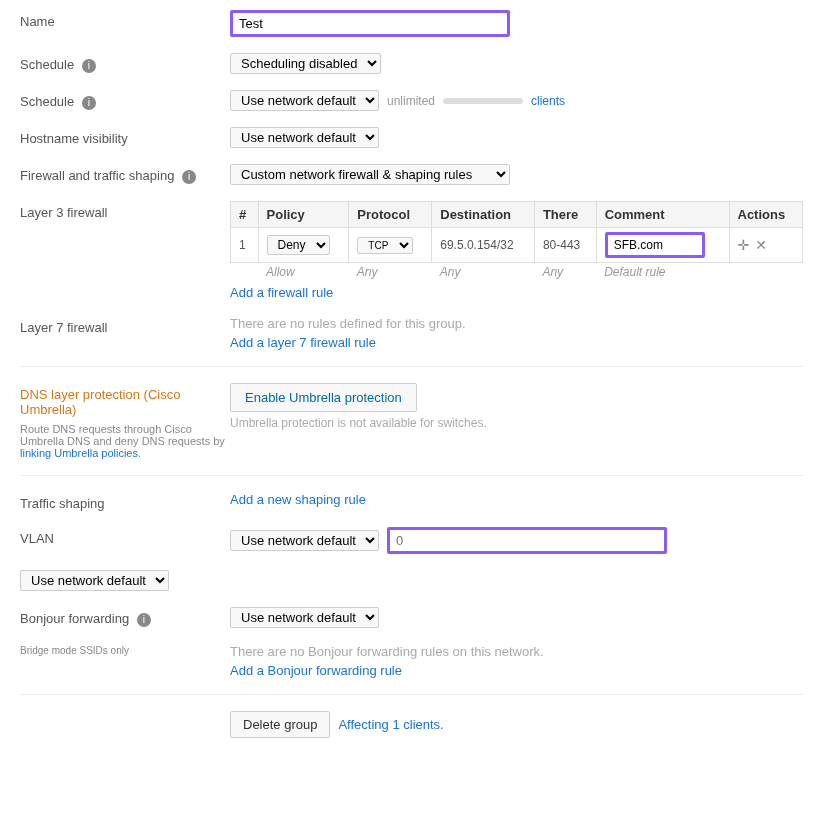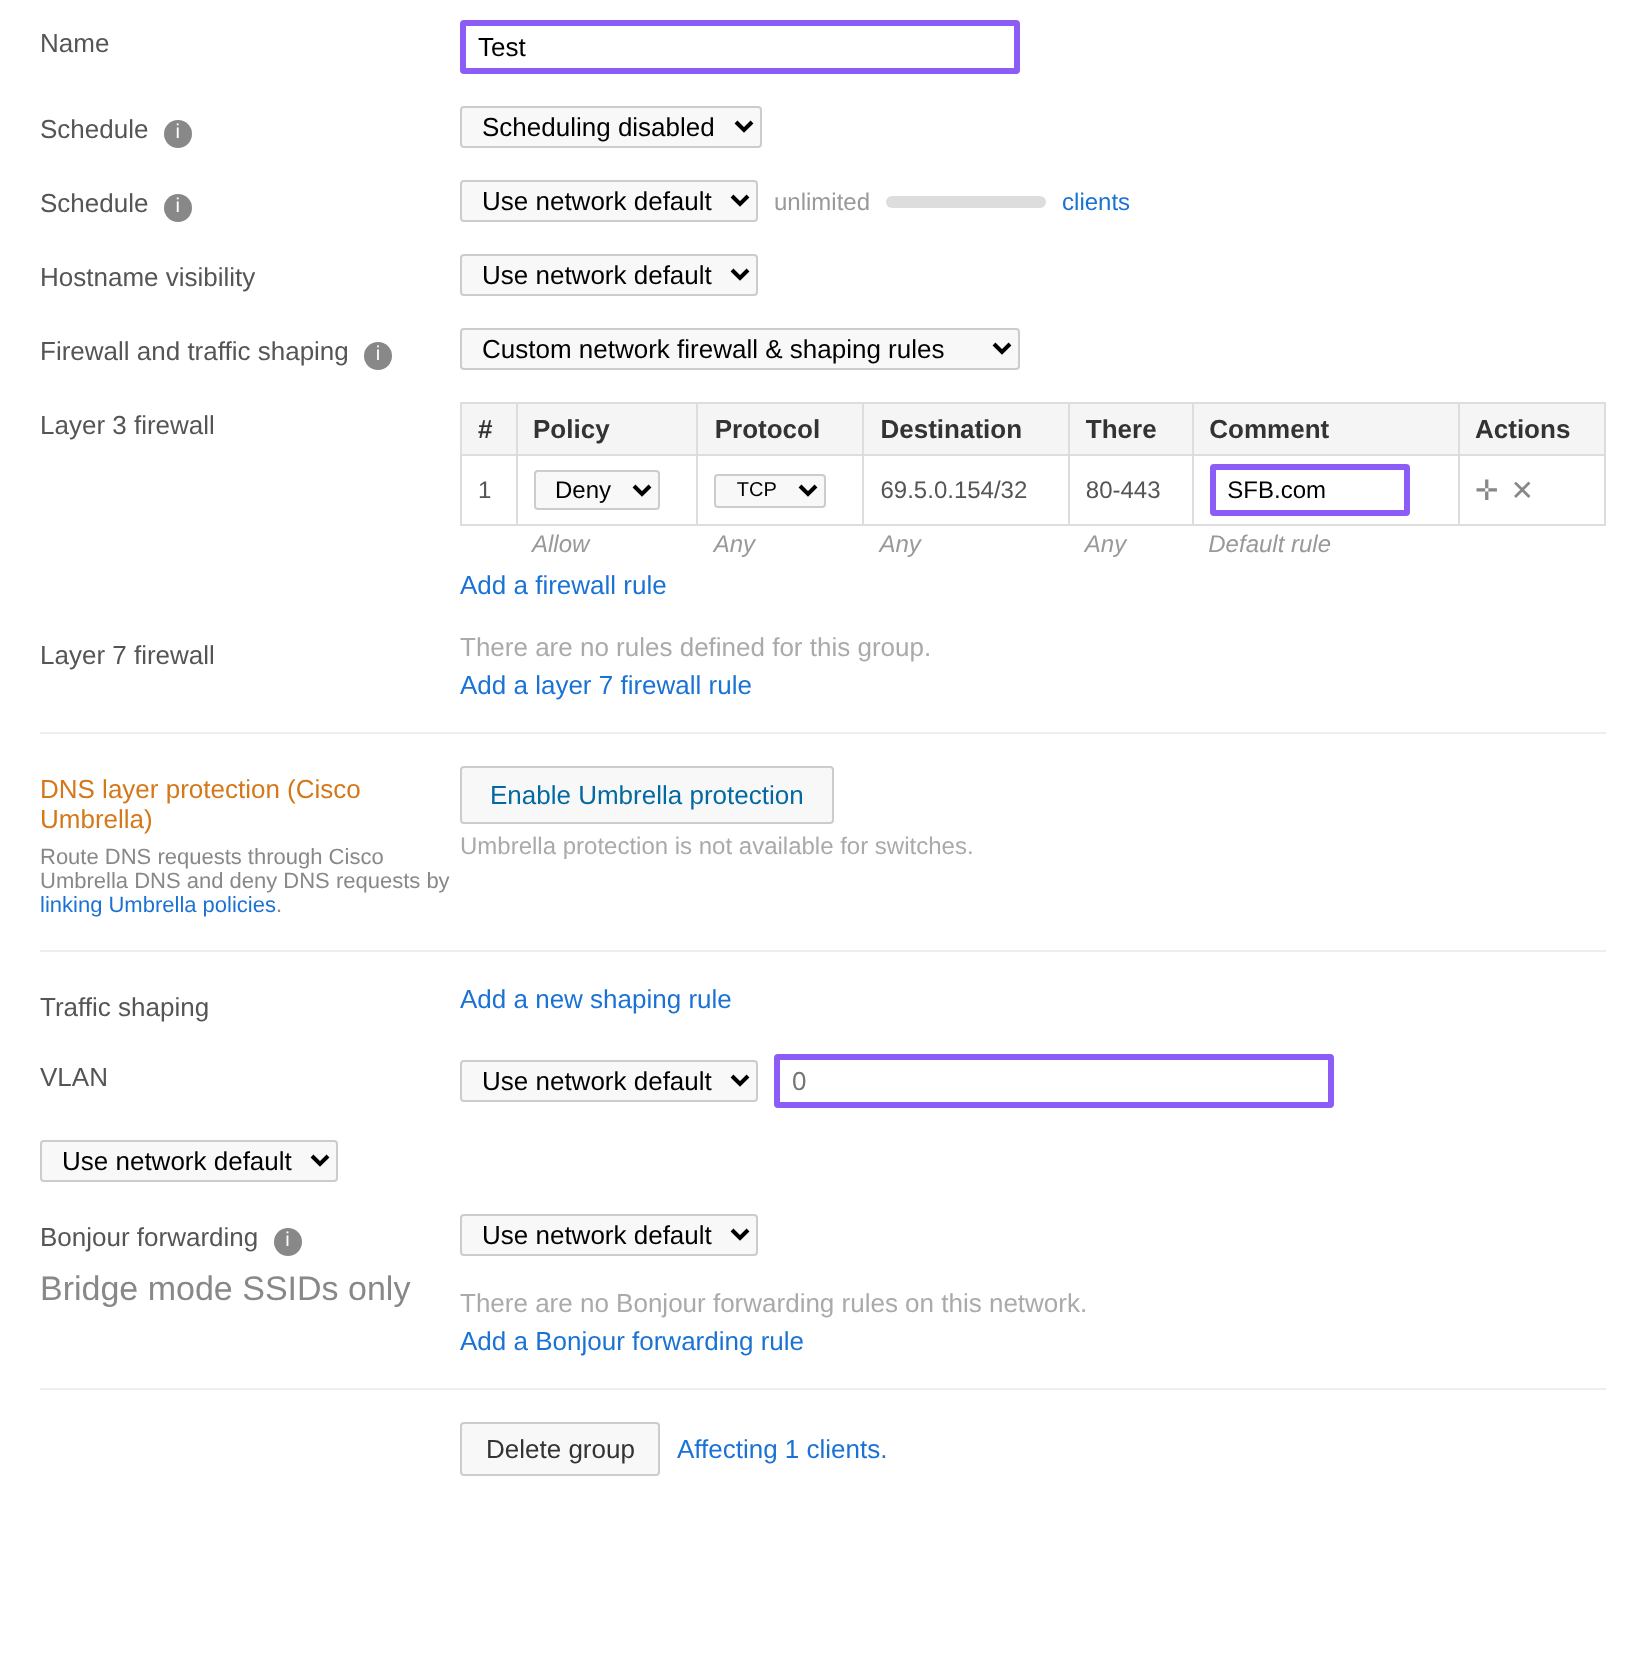--- a/index.html
+++ b/index.html
@@ -28,23 +28,23 @@
       border-radius: 50%;
       background: #888;
       color: #fff;
       font-size: 10px;
       text-align: center;
       line-height: 14px;
       cursor: pointer;
       margin-left: 4px;
     }
     .label-sub {
-      font-size: 17px;
+      font-size: 10px;
       color: #888;
-      margin-top: 7px;
+      margin-top: 18px;
     }
     .control-col {
       flex: 1;
     }
     input[type="text"] {
       border: 3px solid #8b5cf6;
       padding: 3px 6px;
       font-size: 13px;
       width: 280px;
       border-radius: 2px;

